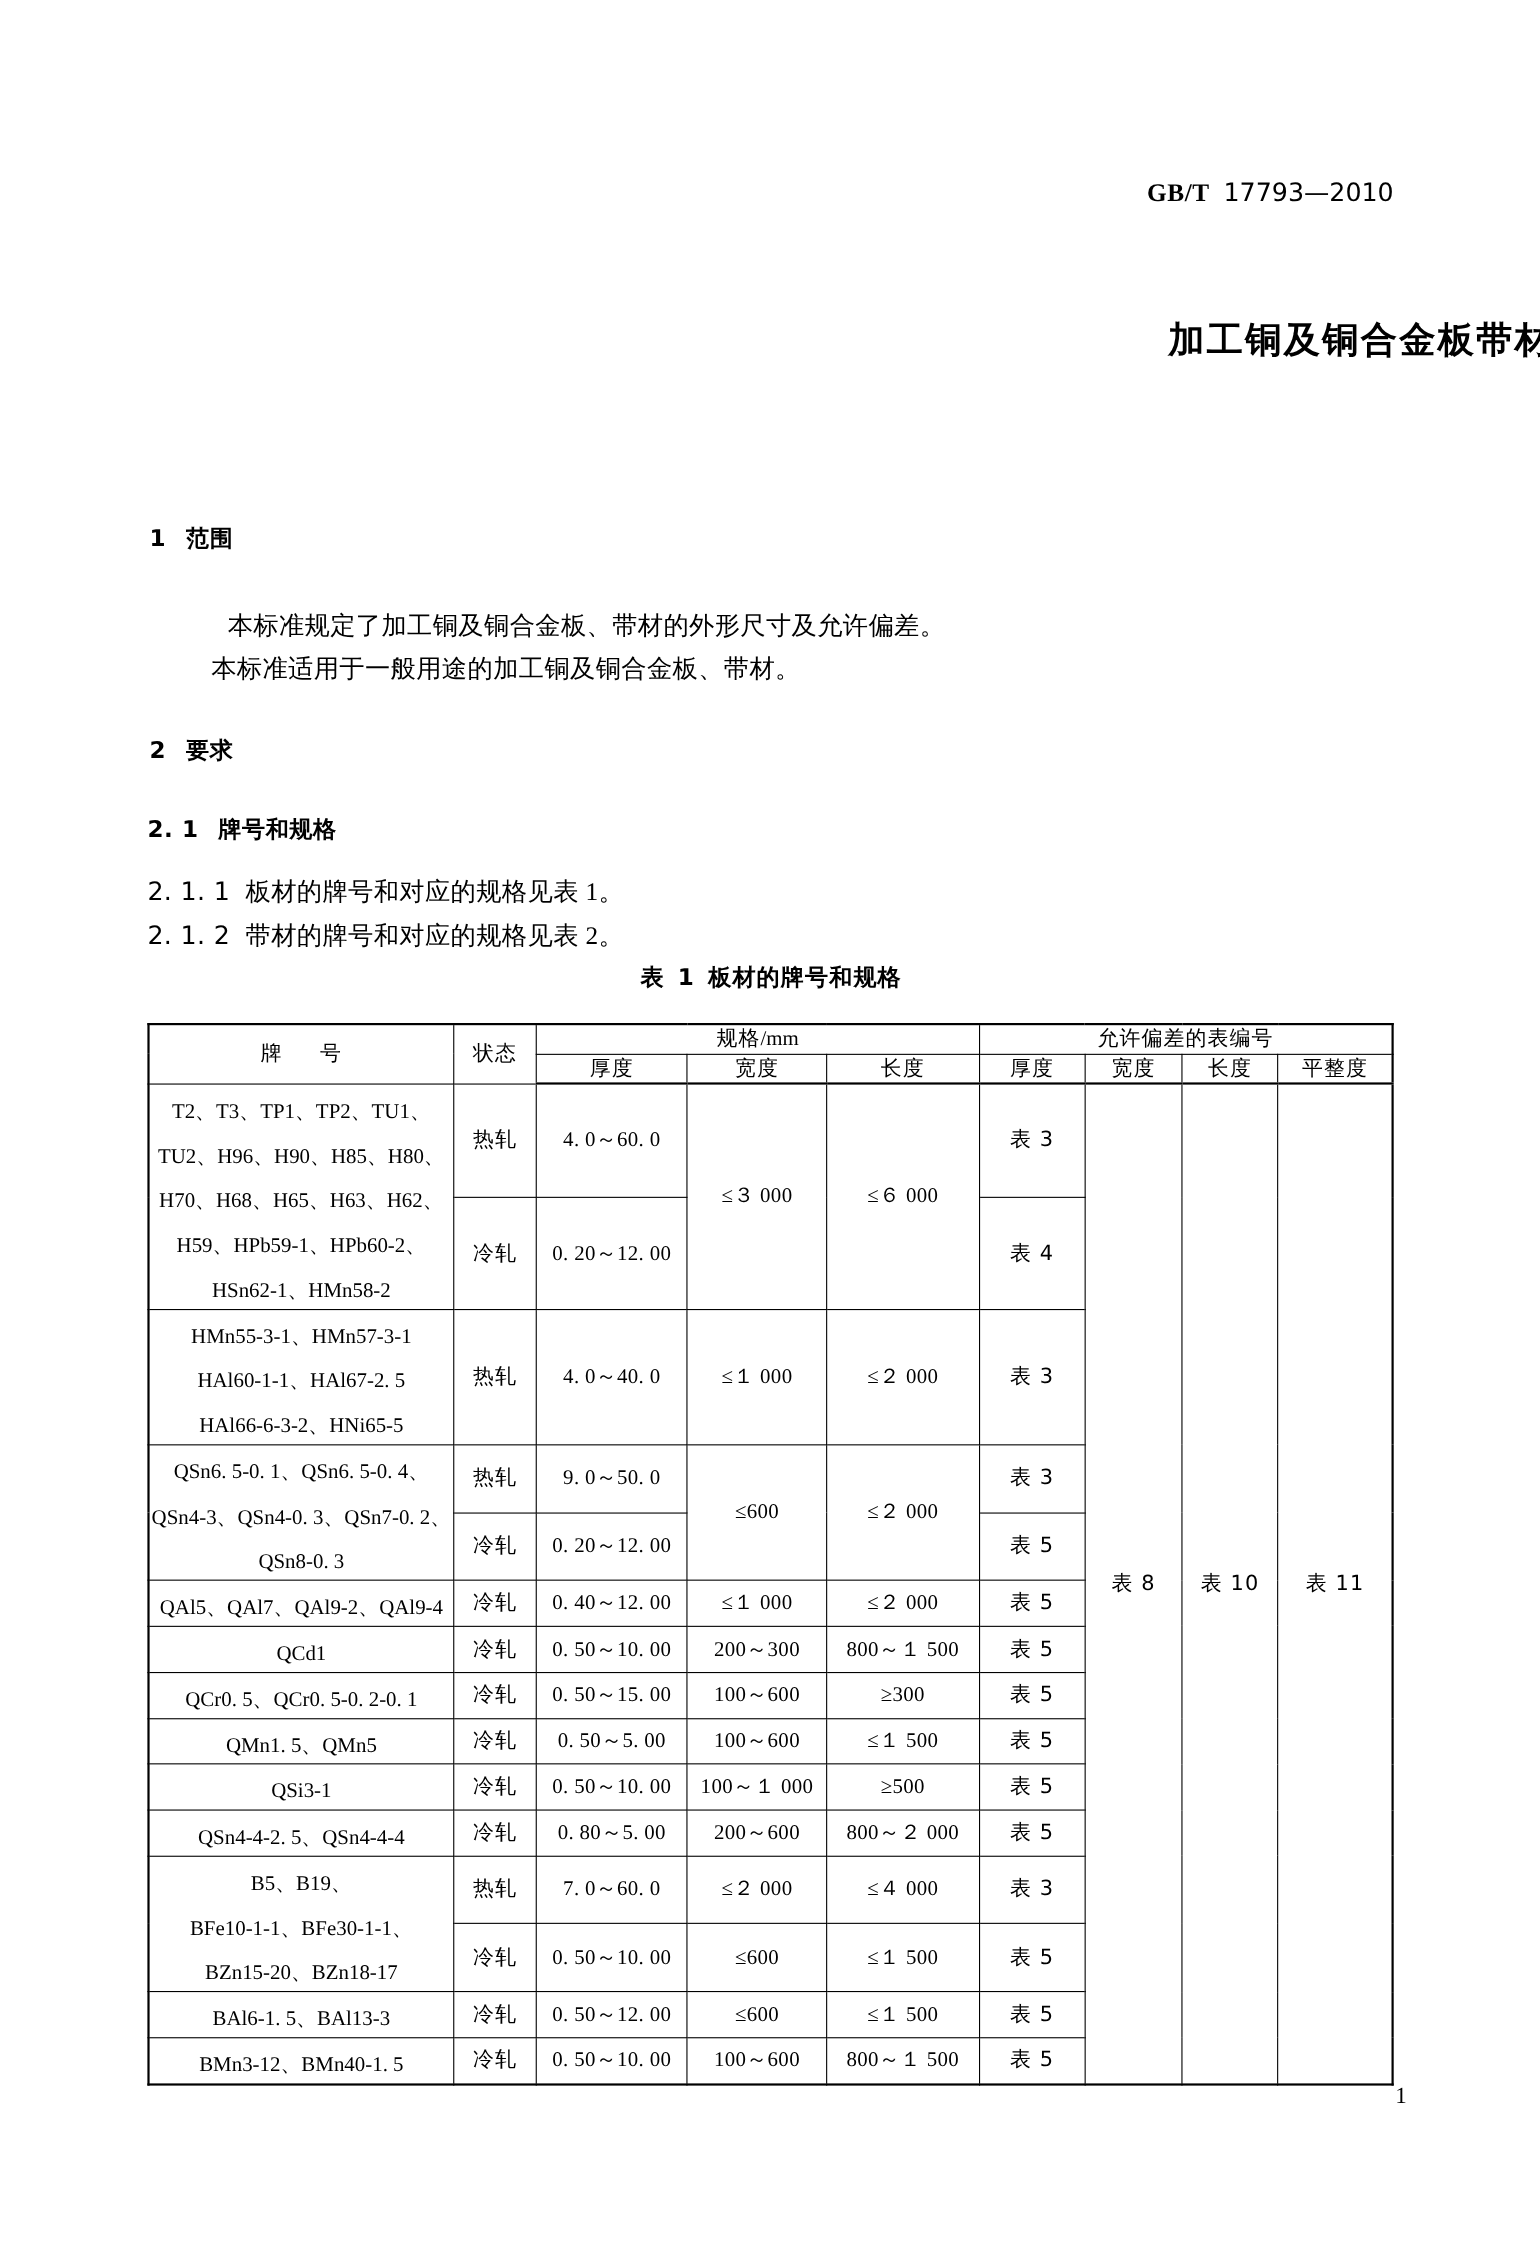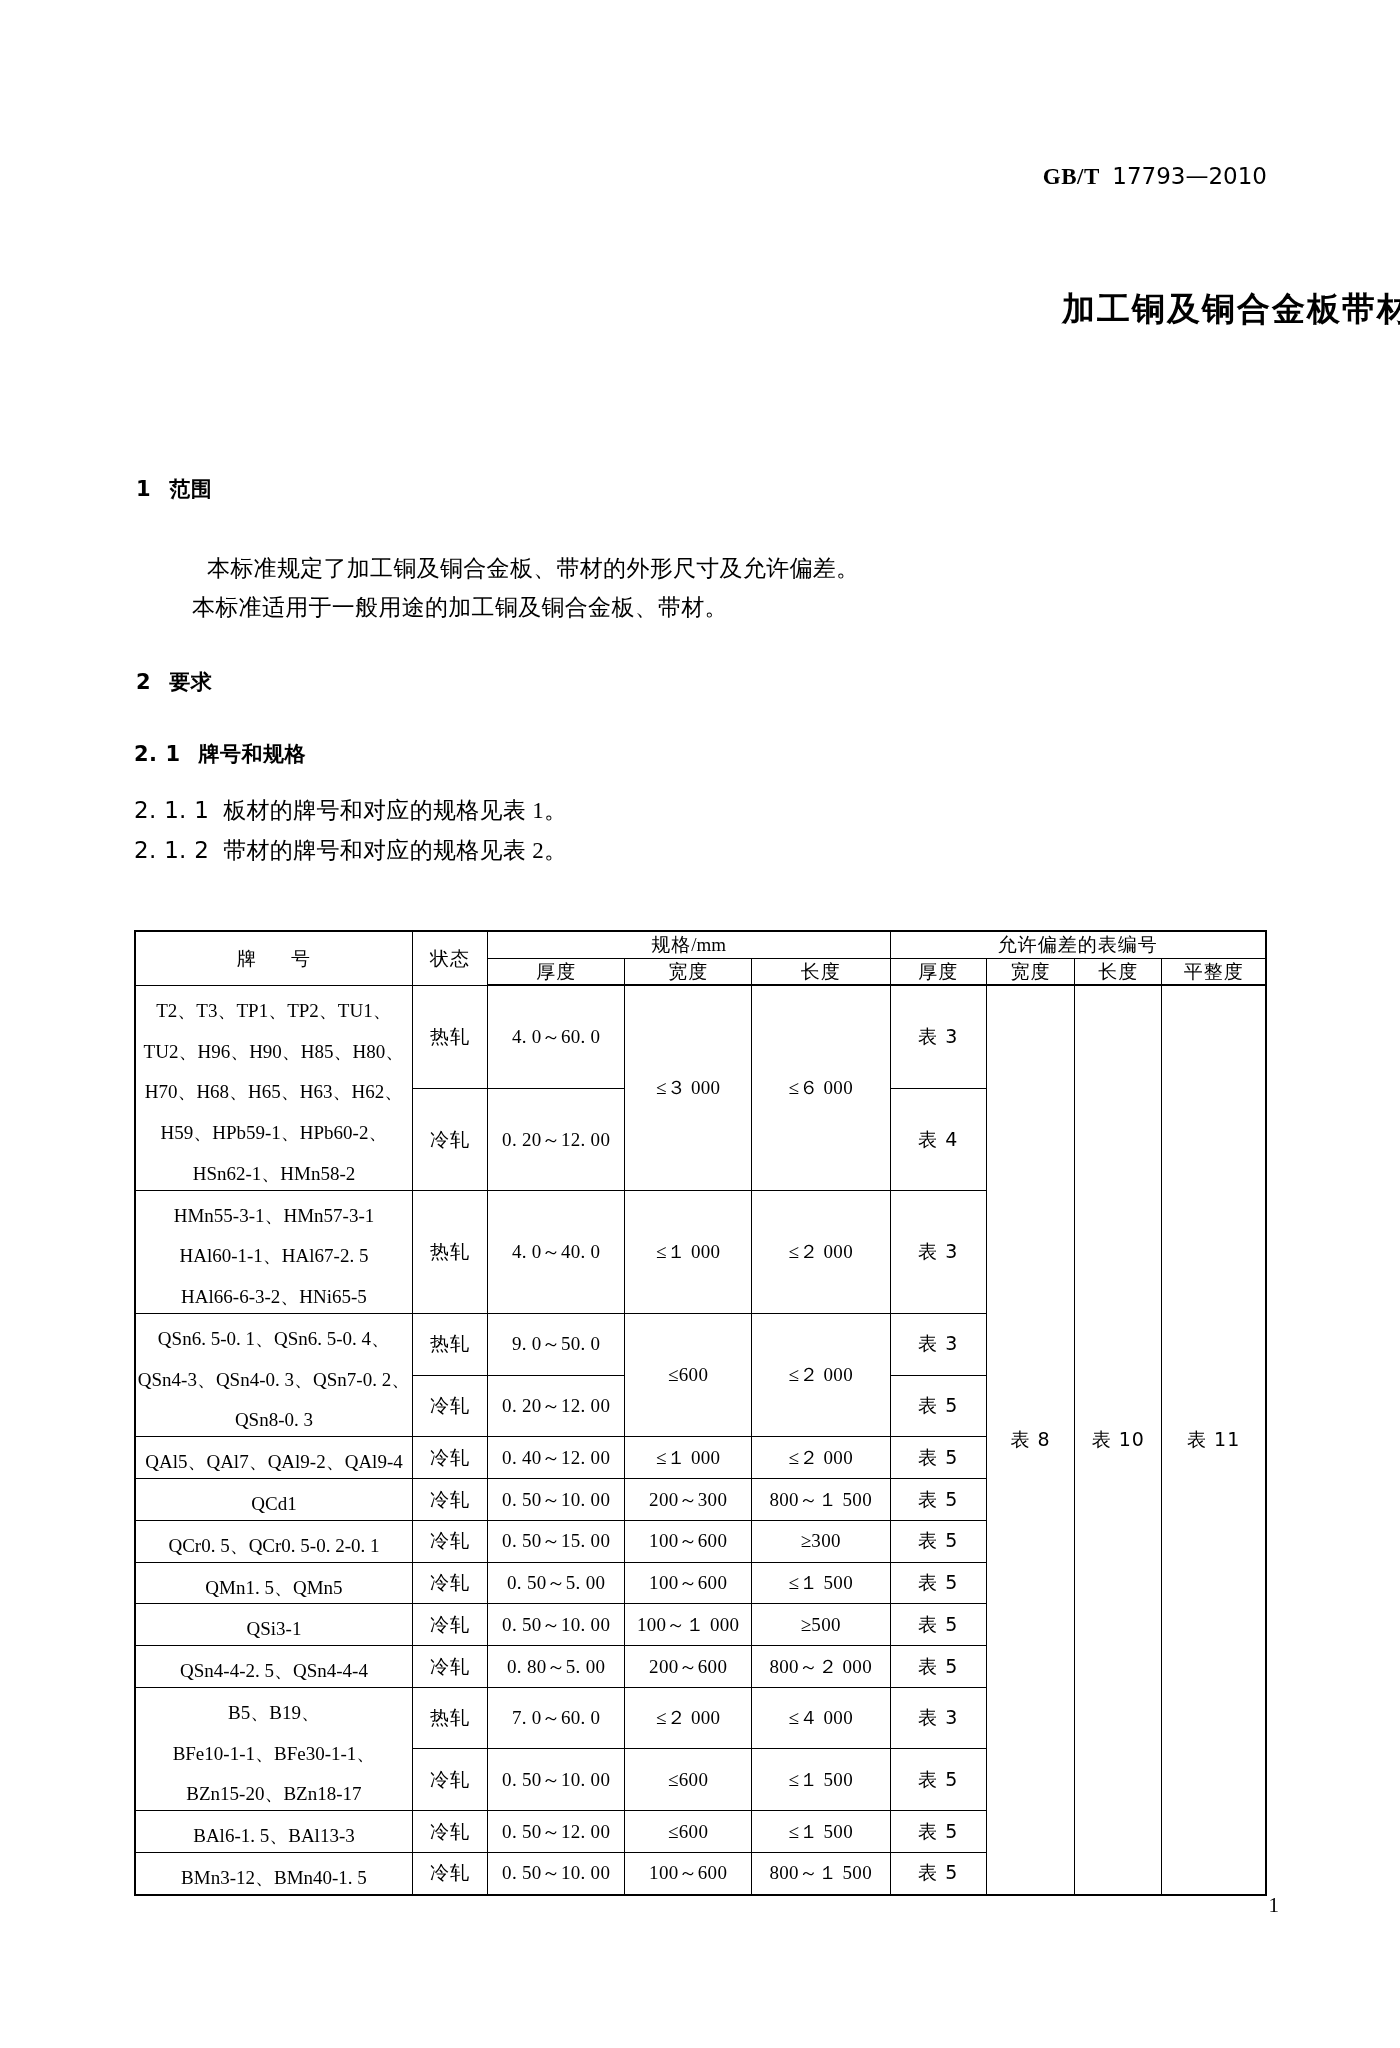--- a/index.html
+++ b/index.html
@@ -223,20 +223,23 @@
     <span class="numpart">2. 1</span><span>牌号和规格</span>
   </div>
 
   <div class="para" id="p-211">
     <span class="numpart">2. 1. 1</span><span>板材的牌号和对应的规格见表 1。</span>
   </div>
   <div class="para" id="p-212">
     <span class="numpart">2. 1. 2</span><span>带材的牌号和对应的规格见表 2。</span>
   </div>
 
+  <div class="table-caption">
+    <span>表</span><span class="capnum">1</span><span>板材的牌号和规格</span>
+  </div>
 
   <div class="tbl-wrap">
     <table class="spec">
       <colgroup>
         <col style="width:248px">
         <col style="width:67px">
         <col style="width:123px">
         <col style="width:113px">
         <col style="width:124px">
         <col style="width:86px">

